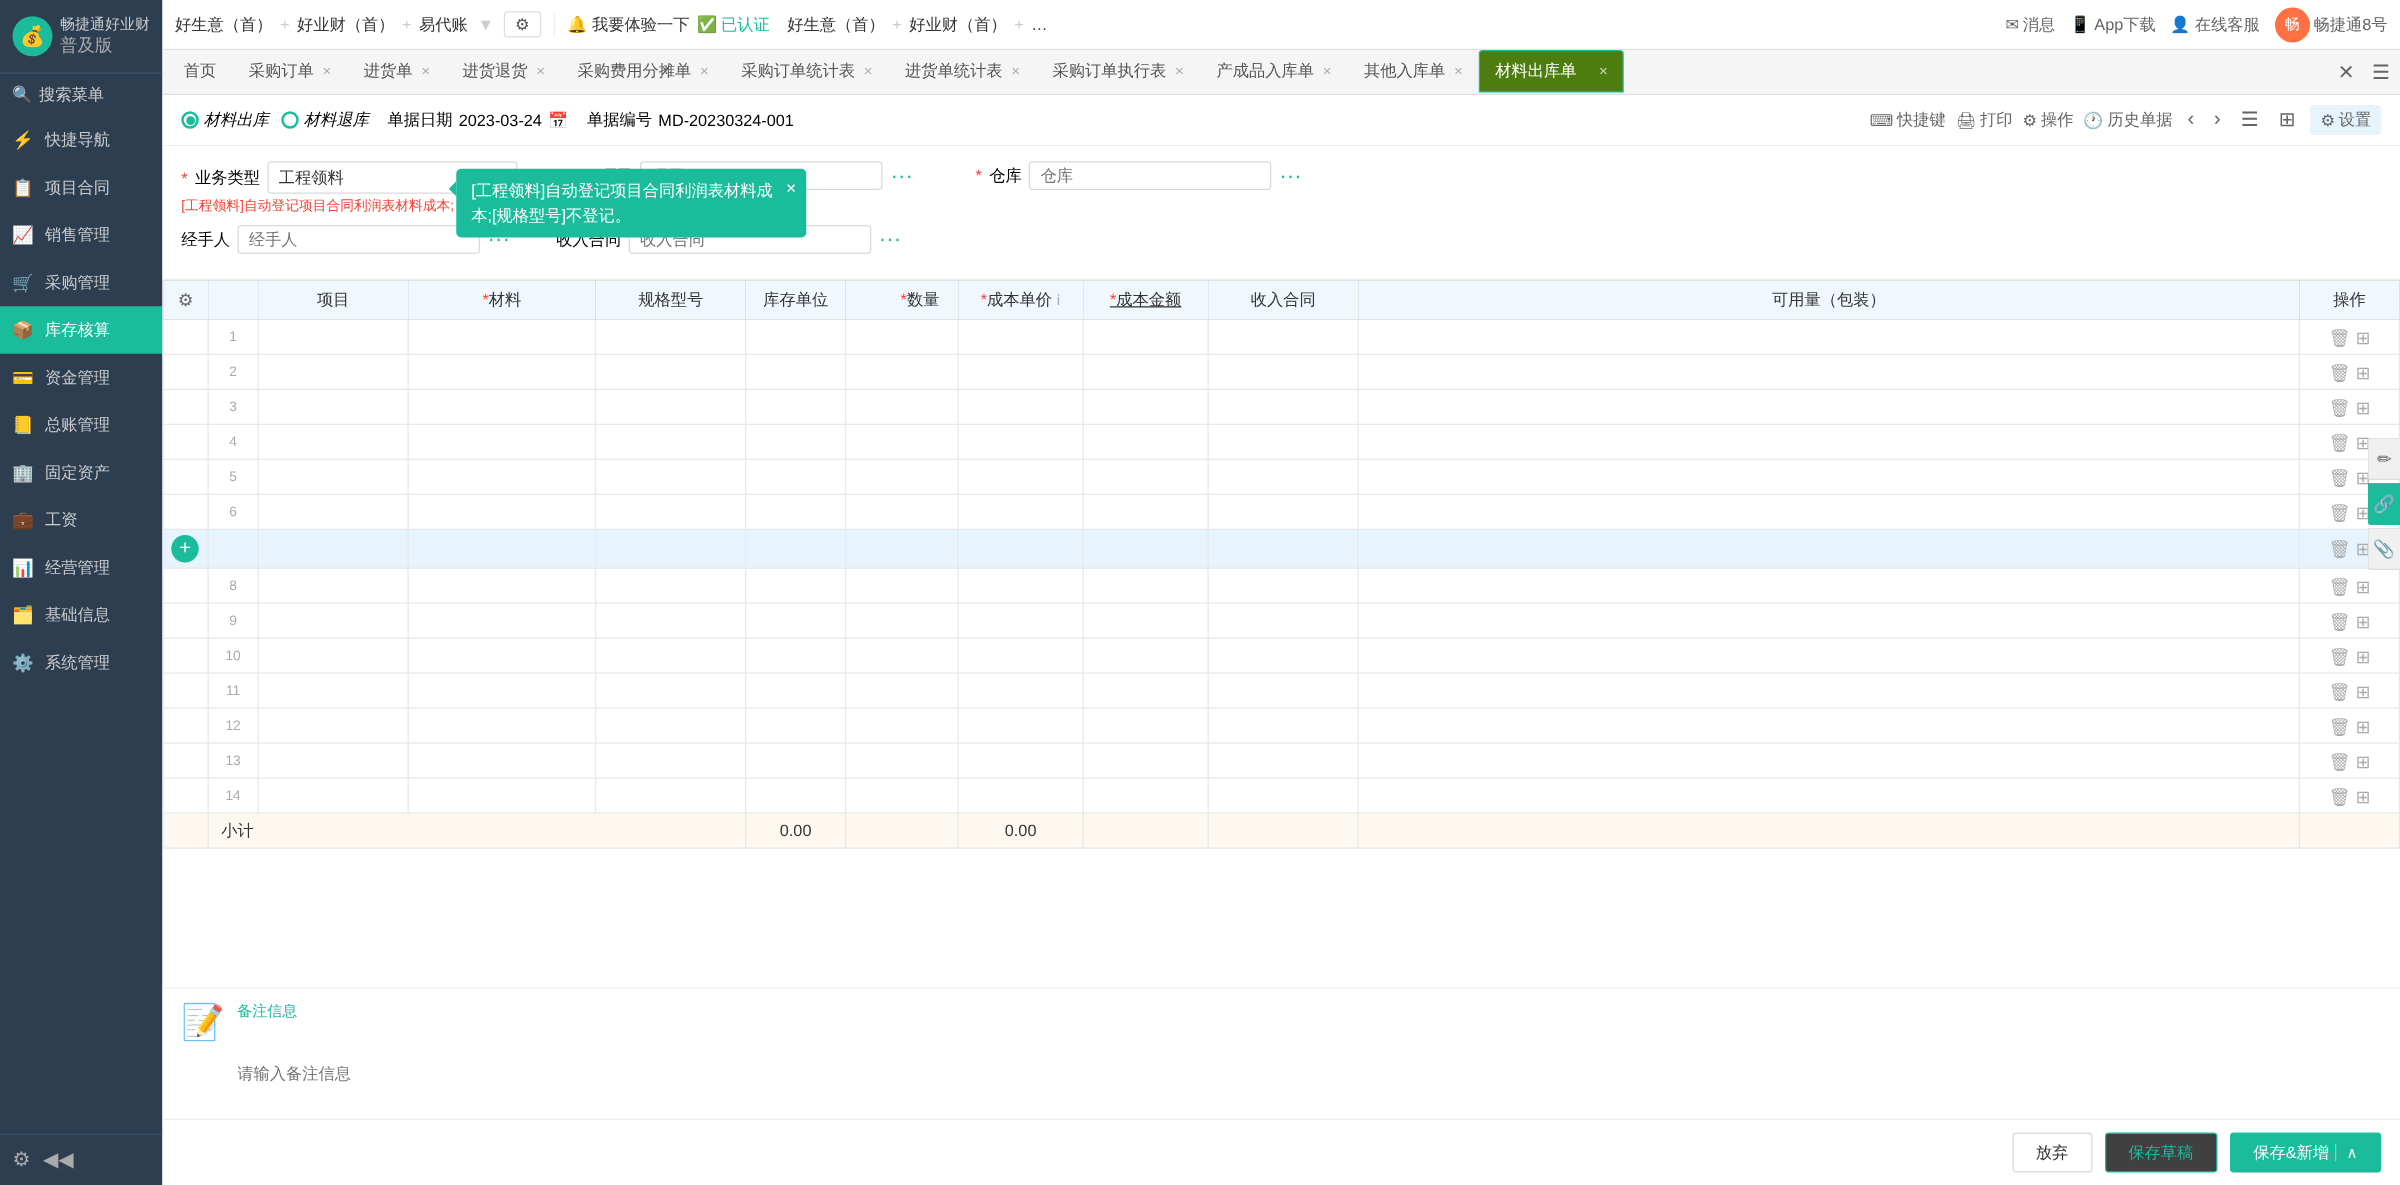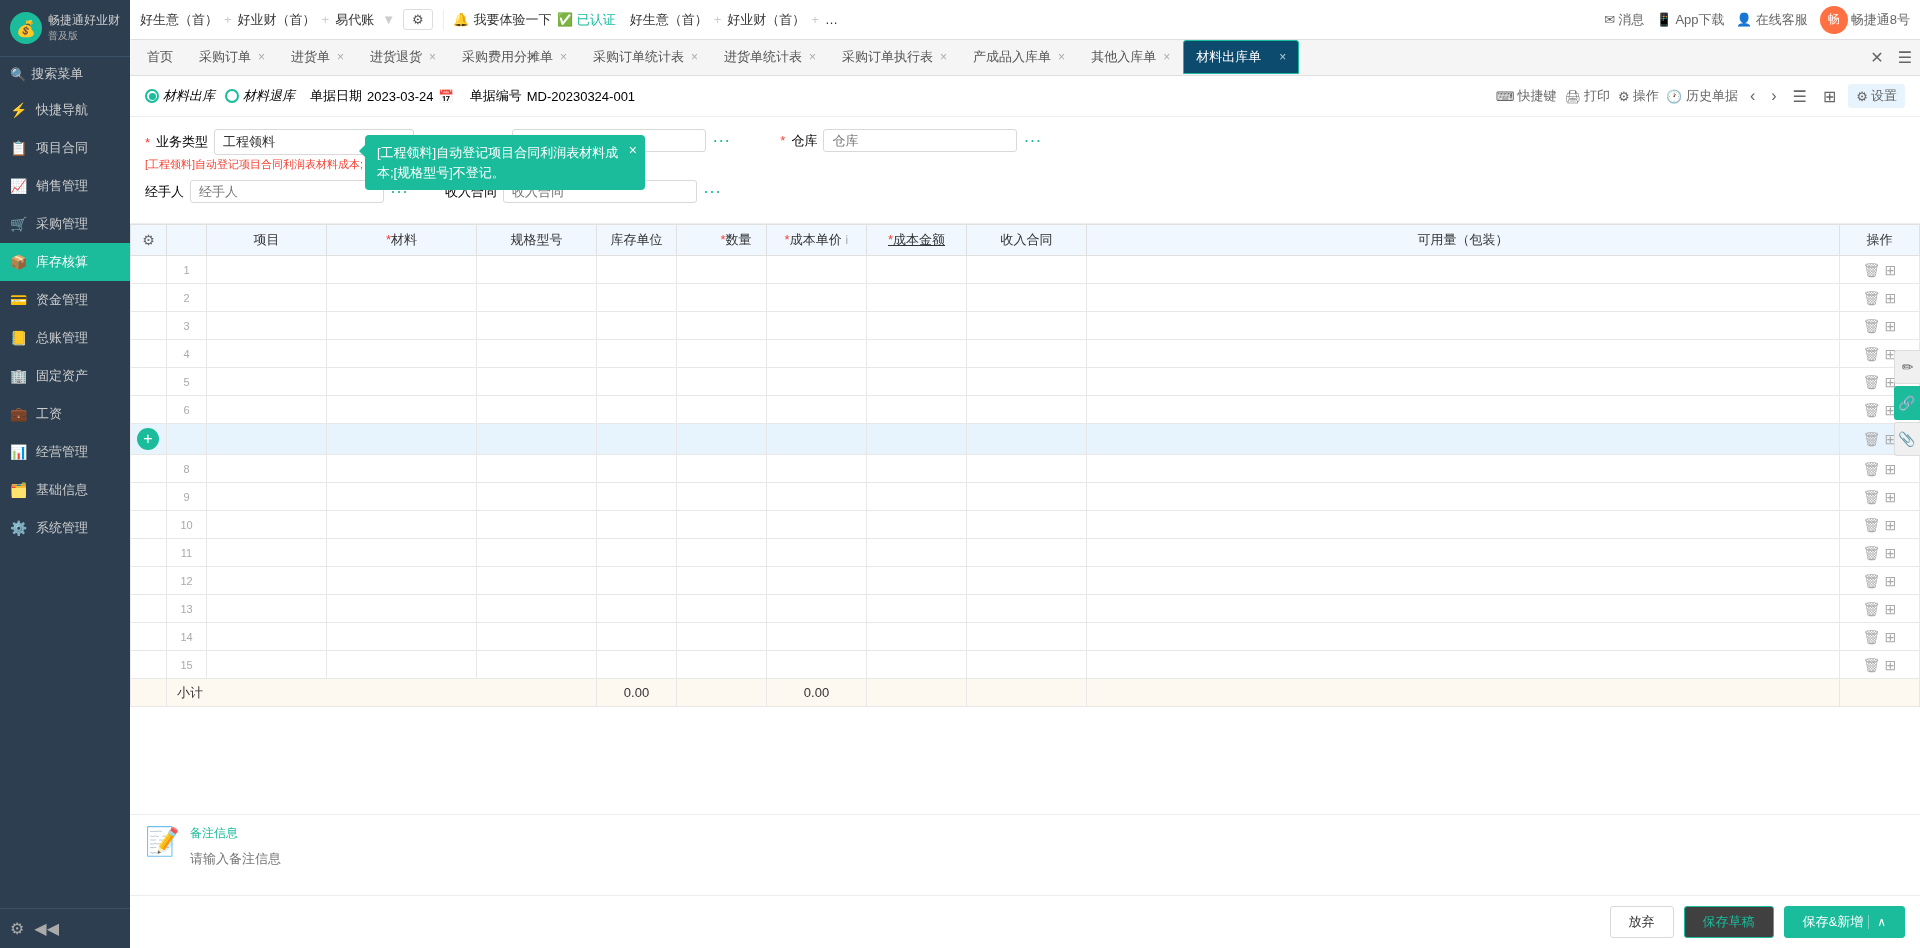--- a/index.html
+++ b/index.html
@@ -3,21 +3,21 @@
   <meta charset="utf-8">
   <style>
     * { box-sizing: border-box; margin: 0; padding: 0; font-family: "Microsoft YaHei", "PingFang SC", sans-serif; font-size: 13px; }
     body { display: flex; height: 948px; overflow: hidden; background: #f0f2f5; }
 
     
     .sidebar { width: 130px; background: #2c3e50; display: flex; flex-direction: column; color: #fff; flex-shrink: 0; }
     .sidebar-logo { padding: 12px 10px; border-bottom: 1px solid #3d5166; display: flex; align-items: center; gap: 6px; }
     .sidebar-logo-icon { width: 32px; height: 32px; background: #1abc9c; border-radius: 50%; display: flex; align-items: center; justify-content: center; font-size: 16px; }
     .sidebar-logo-text { font-size: 12px; color: #ccc; line-height: 1.3; }
-    .sidebar-logo-badge { font-size: 10px; color: #aaa; }
+    .sidebar-logo-badge { font-size: 14px; color: #aaa; }
     .sidebar-search { padding: 8px 10px; display: flex; align-items: center; gap: 5px; cursor: pointer; color: #ccc; font-size: 13px; }
     .sidebar-nav { flex: 1; overflow-y: auto; }
     .sidebar-item { padding: 10px 10px; display: flex; align-items: center; gap: 8px; cursor: pointer; color: #ccc; font-size: 13px; }
     .sidebar-item.active { background: #1abc9c; color: #fff; }
     .sidebar-item-icon { width: 18px; height: 18px; display: flex; align-items: center; justify-content: center; font-size: 14px; flex-shrink: 0; }
     .sidebar-bottom { padding: 10px; display: flex; gap: 10px; border-top: 1px solid #3d5166; }
     .sidebar-bottom-item { color: #aaa; cursor: pointer; font-size: 16px; }
 
     
     .main { flex: 1; display: flex; flex-direction: column; overflow: hidden; background: #f0f2f5; }
@@ -31,21 +31,21 @@
     .topbar-certified { color: #1abc9c; display: flex; align-items: center; gap: 3px; font-size: 13px; }
     .topbar-right { display: flex; align-items: center; gap: 12px; color: #666; font-size: 13px; }
     .topbar-right-item { display: flex; align-items: center; gap: 3px; cursor: pointer; }
     .user-avatar { width: 28px; height: 28px; border-radius: 50%; background: #ff7043; display: flex; align-items: center; justify-content: center; color: #fff; font-size: 12px; }
 
     
     .tabbar { background: #f5f5f5; border-bottom: 1px solid #e0e0e0; display: flex; height: 36px; flex-shrink: 0; overflow-x: auto; padding: 0 4px; }
     .tabbar::-webkit-scrollbar { height: 3px; }
     .tab { padding: 0 12px; height: 34px; display: flex; align-items: center; gap: 5px; cursor: pointer; border: 1px solid transparent; border-radius: 3px 3px 0 0; white-space: nowrap; font-size: 12px; color: #555; }
     .tab-close { color: #aaa; font-size: 12px; cursor: pointer; margin-left: 2px; }
-    .tab.active-green { background: #0c4a6e; color: #fff; border-color: #1abc9c; gap: 16px; }
+    .tab.active-green { background: #4d7c0f; color: #fff; border-color: #1abc9c; gap: 16px; }
     .tabbar-actions { margin-left: auto; display: flex; align-items: center; gap: 6px; flex-shrink: 0; }
     .tabbar-action-btn { background: none; border: none; cursor: pointer; color: #666; font-size: 16px; padding: 2px 4px; }
 
     
     .content { flex: 1; overflow-y: auto; background: #fff; display: flex; flex-direction: column; }
 
     
     .subheader { background: #fff; border-bottom: 1px solid #eee; padding: 8px 15px; display: flex; align-items: center; gap: 15px; flex-shrink: 0; }
     .radio-group { display: flex; align-items: center; gap: 10px; }
     .radio-item { display: flex; align-items: center; gap: 4px; cursor: pointer; font-style: italic; }
@@ -657,59 +657,40 @@
               <td></td>
               <td></td>
               <td></td>
               <td>
                 <div class="action-cell">
                   <button class="action-btn">🗑</button>
                   <button class="action-btn">⊞</button>
                 </div>
               </td>
             </tr>
-          <tr>
-              <td></td>
-              <td class="row-num">15</td>
-              <td></td>
-              <td></td>
-              <td></td>
-              <td></td>
-              <td></td>
-              <td></td>
-              <td></td>
-              <td></td>
-              <td></td>
-              <td>
-                <div class="action-cell">
-                  <button class="action-btn">🗑</button>
-                  <button class="action-btn">⊞</button>
-                </div>
-              </td>
-            </tr>
 
           <tr class="subtotal-row">
             <td></td>
             <td colspan="4" style="text-align:left;padding-left:10px;">小计</td>
             <td>0.00</td>
             <td></td>
             <td>0.00</td>
             <td></td>
             <td></td>
             <td></td>
             <td></td>
           </tr>
         </tbody>
       </table>
     </div>
 
     <div class="footer">
       <div class="notes-section">
         <span style="font-size:28px;color:#1abc9c;">📝</span>
-        <div style="display:flex;flex-direction:column;">
+        <div style="display:flex;flex-direction:column;gap:24px;">
           <span style="color:#1abc9c;font-size:12px;margin-bottom:3px;">备注信息</span>
           <textarea class="notes-input" rows="2" placeholder="请输入备注信息" style=""></textarea>
         </div>
       </div>
     </div>
 
     <div class="action-bar">
       <button class="btn-discard">放弃</button>
       <button class="btn-draft">保存草稿</button>
       <button class="btn-save">

